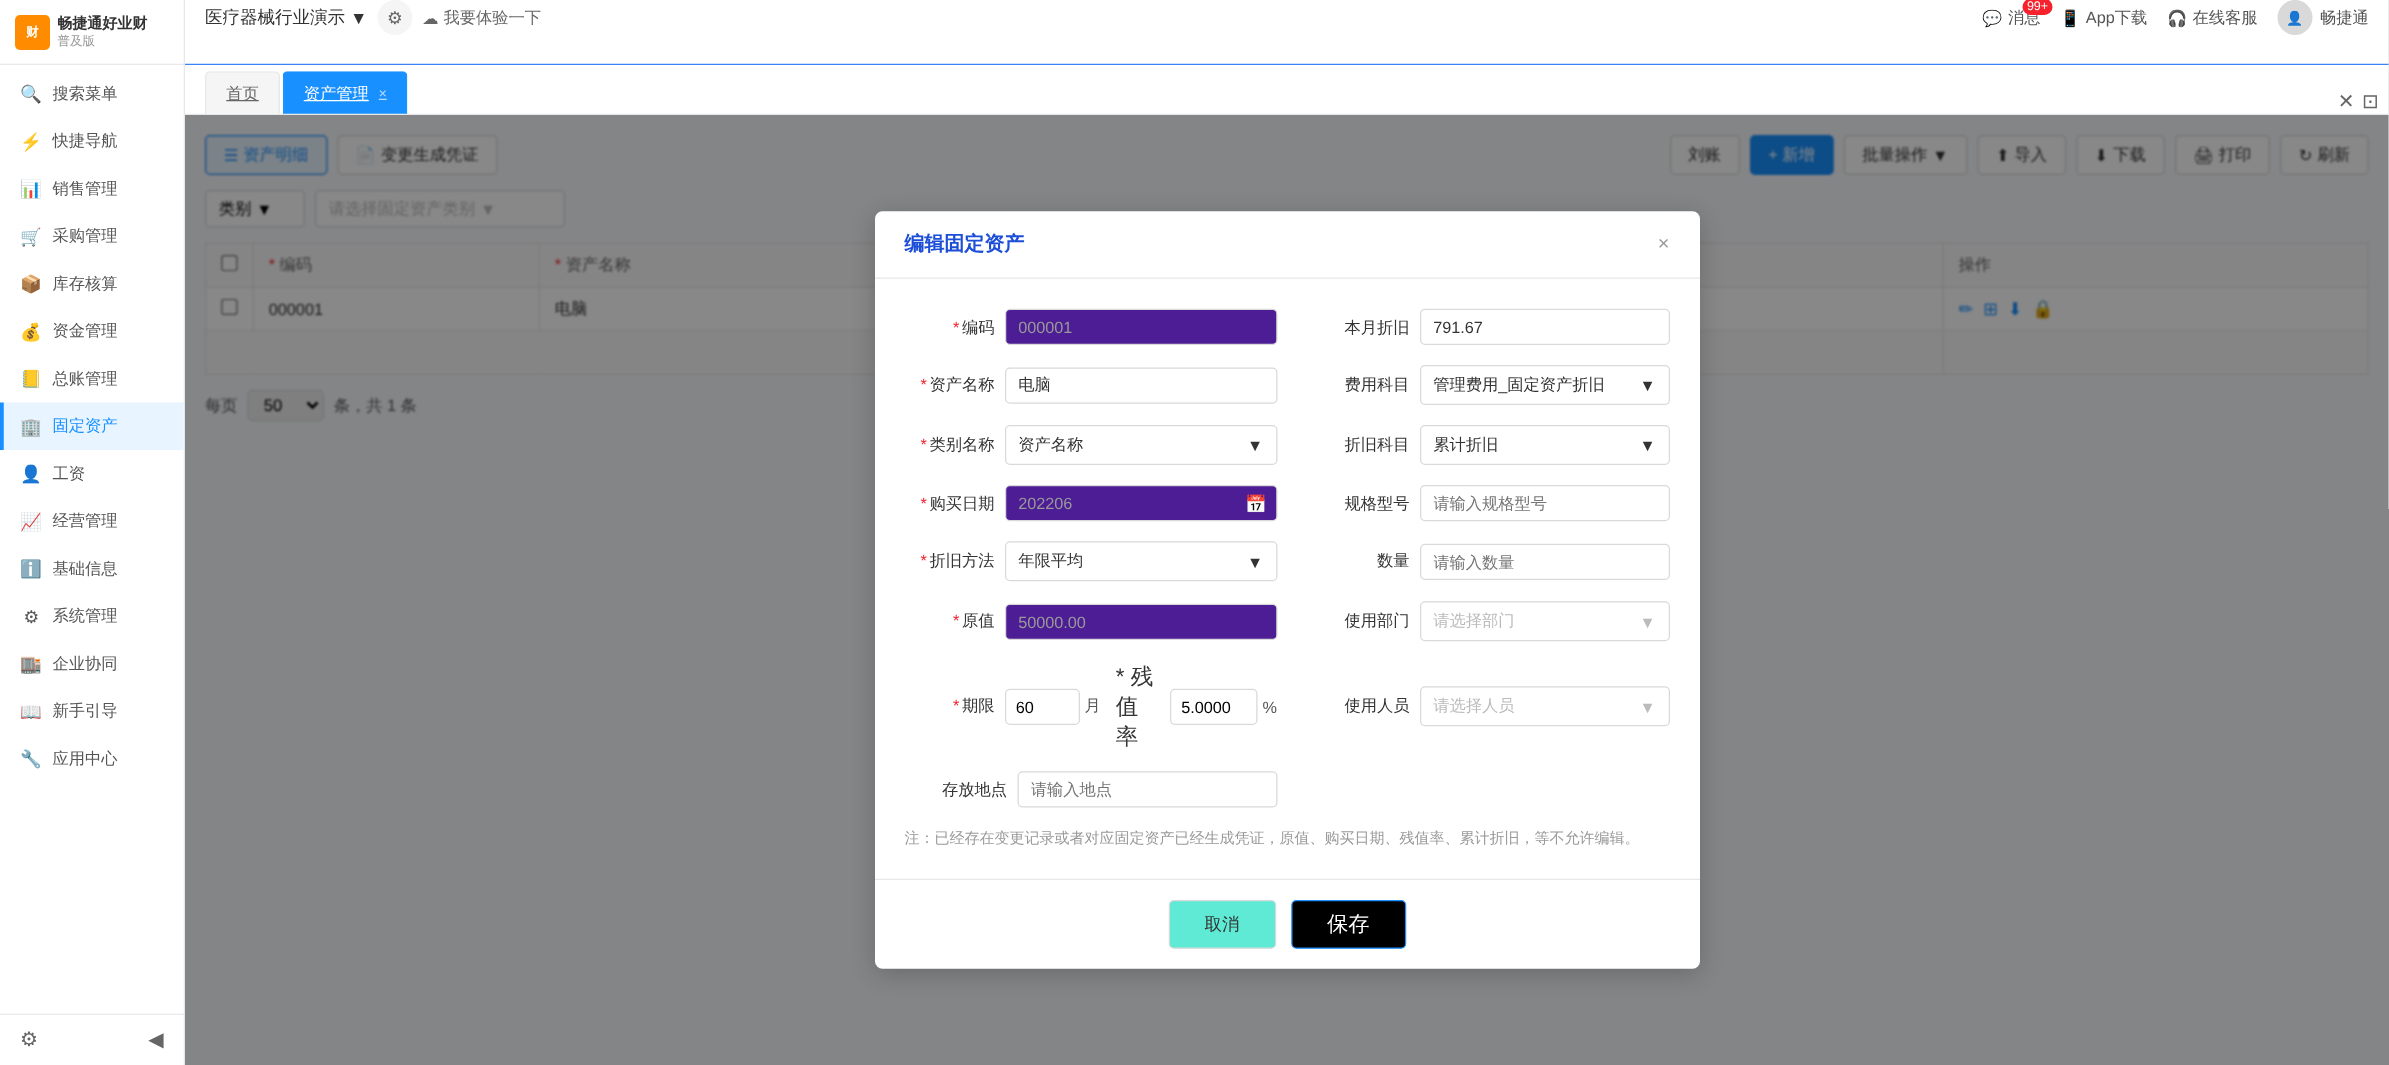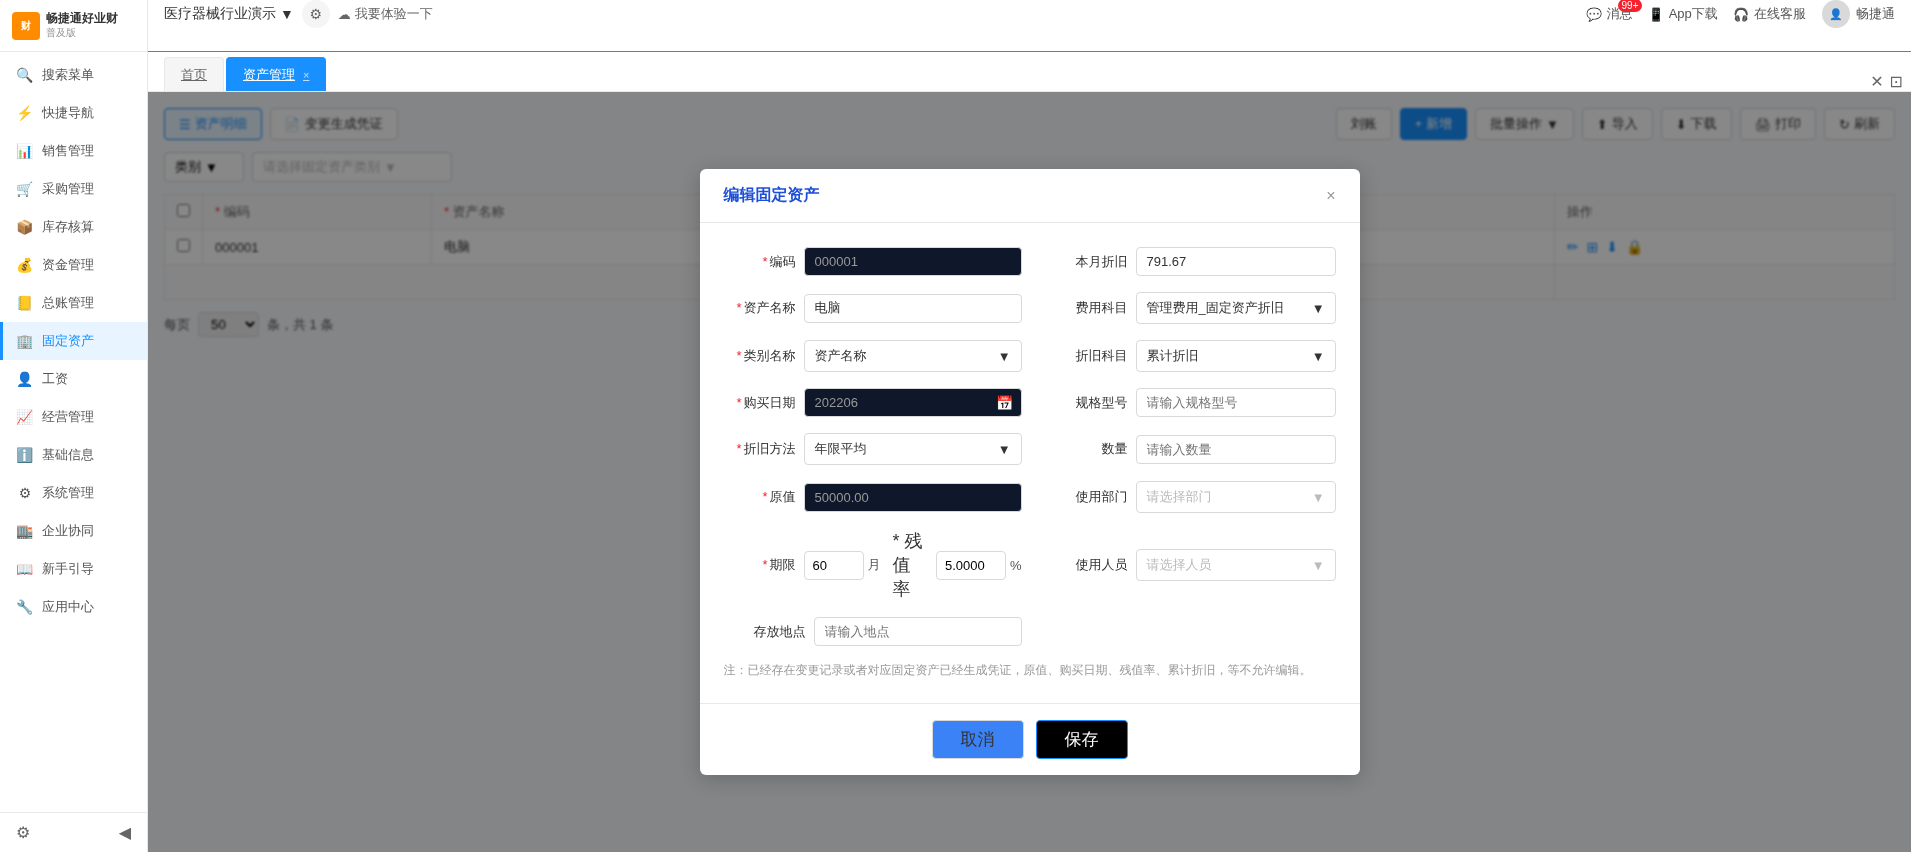--- a/index.html
+++ b/index.html
@@ -179,37 +179,37 @@
       display: flex; justify-content: center; gap: 12px;
     }
     .form-row { display: flex; align-items: center; }
     .form-label { font-size: 13px; color: #333; min-width: 80px; text-align: right; padding-right: 8px; }
     .form-label .req { color: #f5222d; margin-right: 2px; }
     .form-control {
       flex: 1; padding: 6px 10px; border: 1px solid #d9d9d9;
       border-radius: 4px; font-size: 13px; color: #333;
       outline: none;
     }
-    .form-control.readonly { background: #0f172a; color: #999; }
+    .form-control.readonly { background: #4c1d95; color: #999; }
     .form-select {
       flex: 1; padding: 6px 10px; border: 1px solid #d9d9d9;
       border-radius: 4px; font-size: 13px; color: #333;
       display: flex; align-items: center; justify-content: space-between;
       cursor: pointer; background: #fff;
     }
     .form-select.placeholder { color: #bbb; }
     .form-row-inline { display: flex; align-items: center; gap: 4px; }
     .form-control-sm { width: 60px; padding: 6px 8px; border: 1px solid #d9d9d9; border-radius: 4px; font-size: 13px; }
     .form-control-xs { width: 70px; padding: 6px 8px; border: 1px solid #d9d9d9; border-radius: 4px; font-size: 13px; }
     .unit-text { font-size: 13px; color: #555; }
     .date-input-wrap { flex: 1; position: relative; display: flex; align-items: center; }
     .date-input-wrap input { flex: 1; padding: 6px 30px 6px 10px; border: 1px solid #d9d9d9; border-radius: 4px; font-size: 13px; }
     .cal-icon { position: absolute; right: 8px; font-size: 14px; color: #999; cursor: pointer; }
     .note-text { font-size: 12px; color: #999; grid-column: 1 / -1; }
-    .btn-cancel { padding: 7px 28px; border: 1px solid #d9d9d9; border-radius: 4px; font-size: 17px; cursor: pointer; background: #3b82f6; color: #333; }
+    .btn-cancel { padding: 7px 28px; border: 1px solid #d9d9d9; border-radius: 4px; font-size: 14px; cursor: pointer; background: #5eead4; color: #333; }
     .btn-save { padding: 7px 28px; border: 1px solid #1890ff; border-radius: 4px; font-size: 17px; cursor: pointer; background: #000000; color: #fff; }
 
     
     .subtotal-row { background: #fafafa; font-size: 13px; color: #666; }
   </style>
 </head>
 <body>
 
 <div class="sidebar">
   <div class="sidebar-logo">

